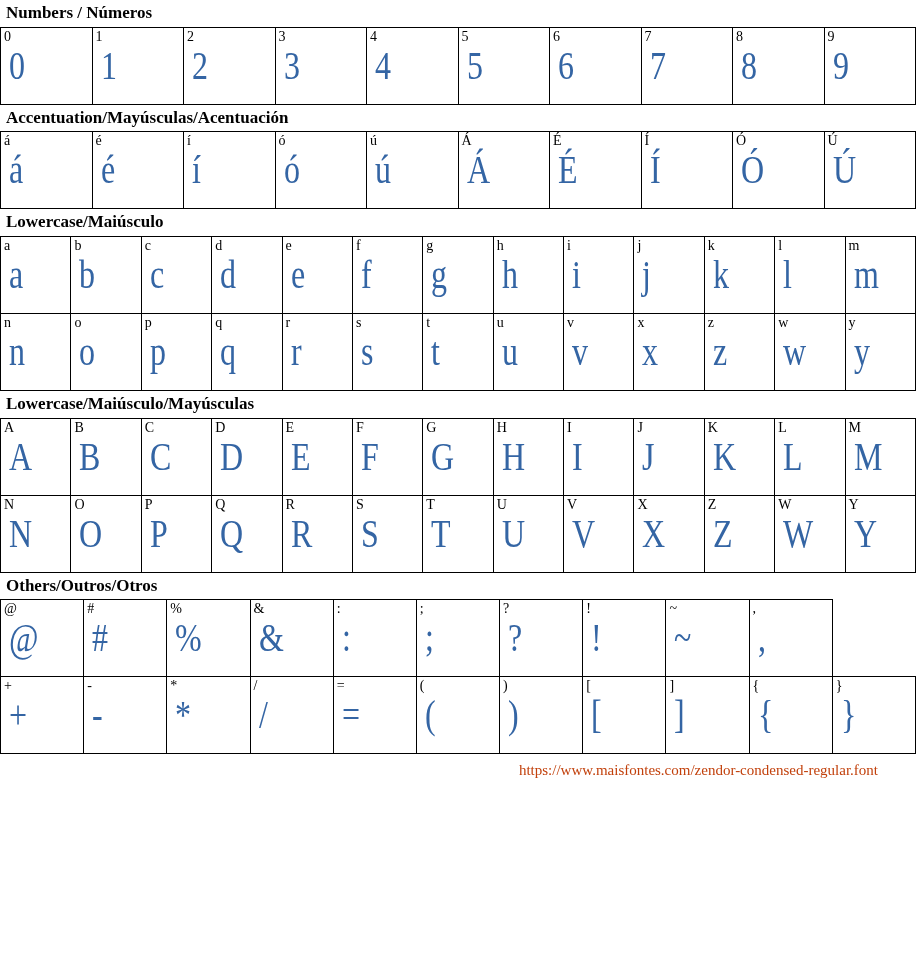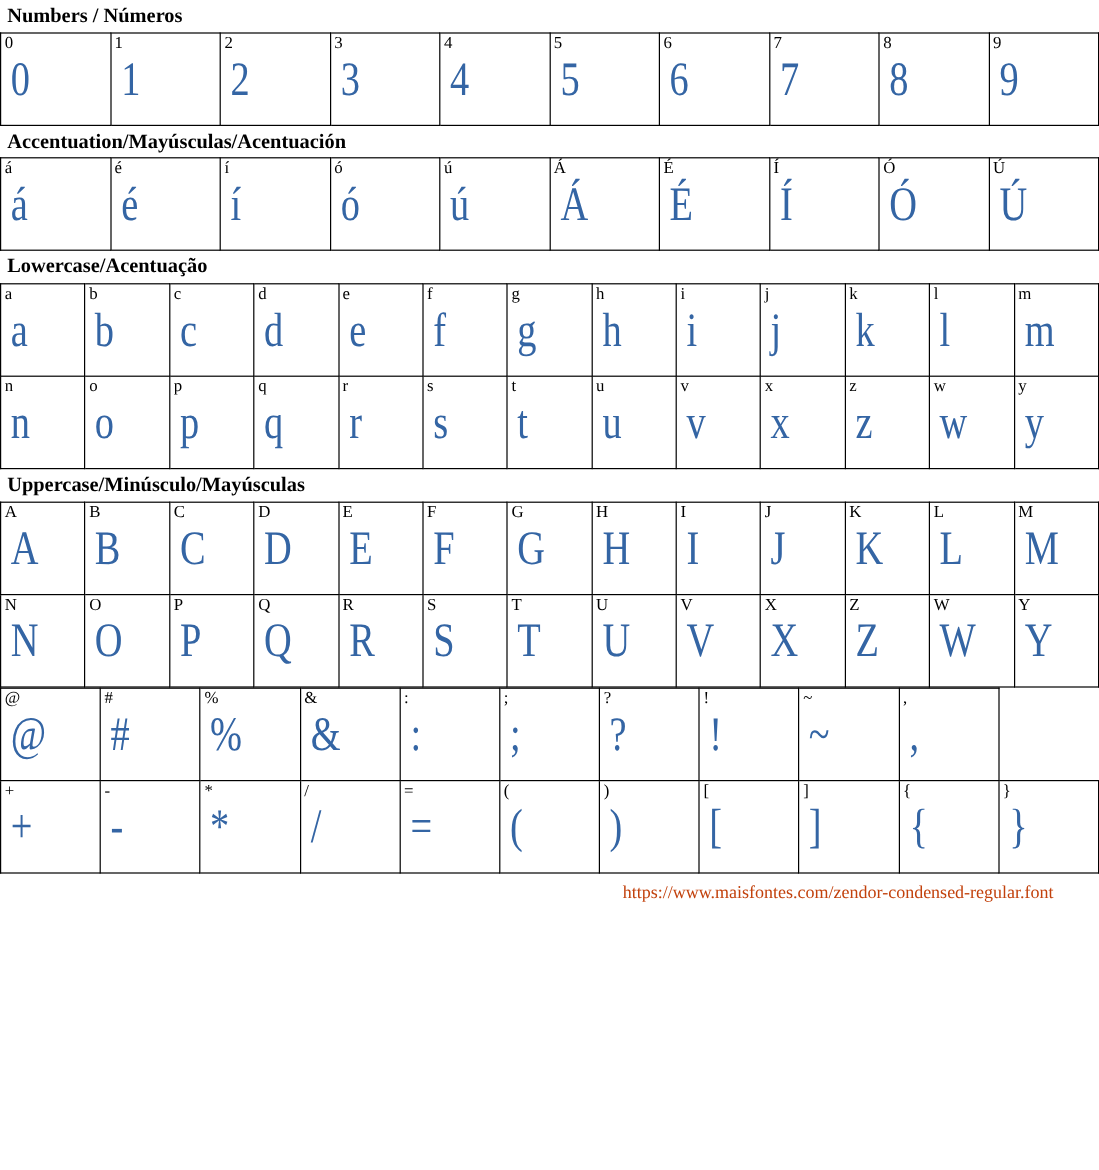--- a/index.html
+++ b/index.html
@@ -173,21 +173,21 @@
         <td>
               <span class="label">Ú</span>
               <span class="glyph">Ú</span>
             </td>
       </tr>
     </tbody>
       </table>
   </div>
 
   <div class="sect">
-    <div class="section-title">Lowercase/Acentuação</div>
+    <div class="section-title">Lowercase/Maiúsculo</div>
     <table class="glyphs">
       <tbody>
           <tr>
         <td>
               <span class="label">a</span>
               <span class="glyph">a</span>
             </td>
         <td>
               <span class="label">b</span>
               <span class="glyph">b</span>
@@ -289,21 +289,21 @@
         <td>
               <span class="label">y</span>
               <span class="glyph">y</span>
             </td>
       </tr>
     </tbody>
       </table>
   </div>
 
   <div class="sect">
-    <div class="section-title">Uppercase/Minúsculo/Mayúsculas</div>
+    <div class="section-title">Lowercase/Maiúsculo/Mayúsculas</div>
     <table class="glyphs">
       <tbody>
           <tr>
         <td>
               <span class="label">A</span>
               <span class="glyph">A</span>
             </td>
         <td>
               <span class="label">B</span>
               <span class="glyph">B</span>
@@ -405,20 +405,21 @@
         <td>
               <span class="label">Y</span>
               <span class="glyph">Y</span>
             </td>
       </tr>
     </tbody>
       </table>
   </div>
 
   <div class="sect">
+    <div class="section-title">Others/Outros/Otros</div>
     <table class="glyphs">
       <tbody>
           <tr>
         <td>
               <span class="label">@</span>
               <span class="glyph">@</span>
             </td>
         <td>
               <span class="label">#</span>
               <span class="glyph">#</span>

